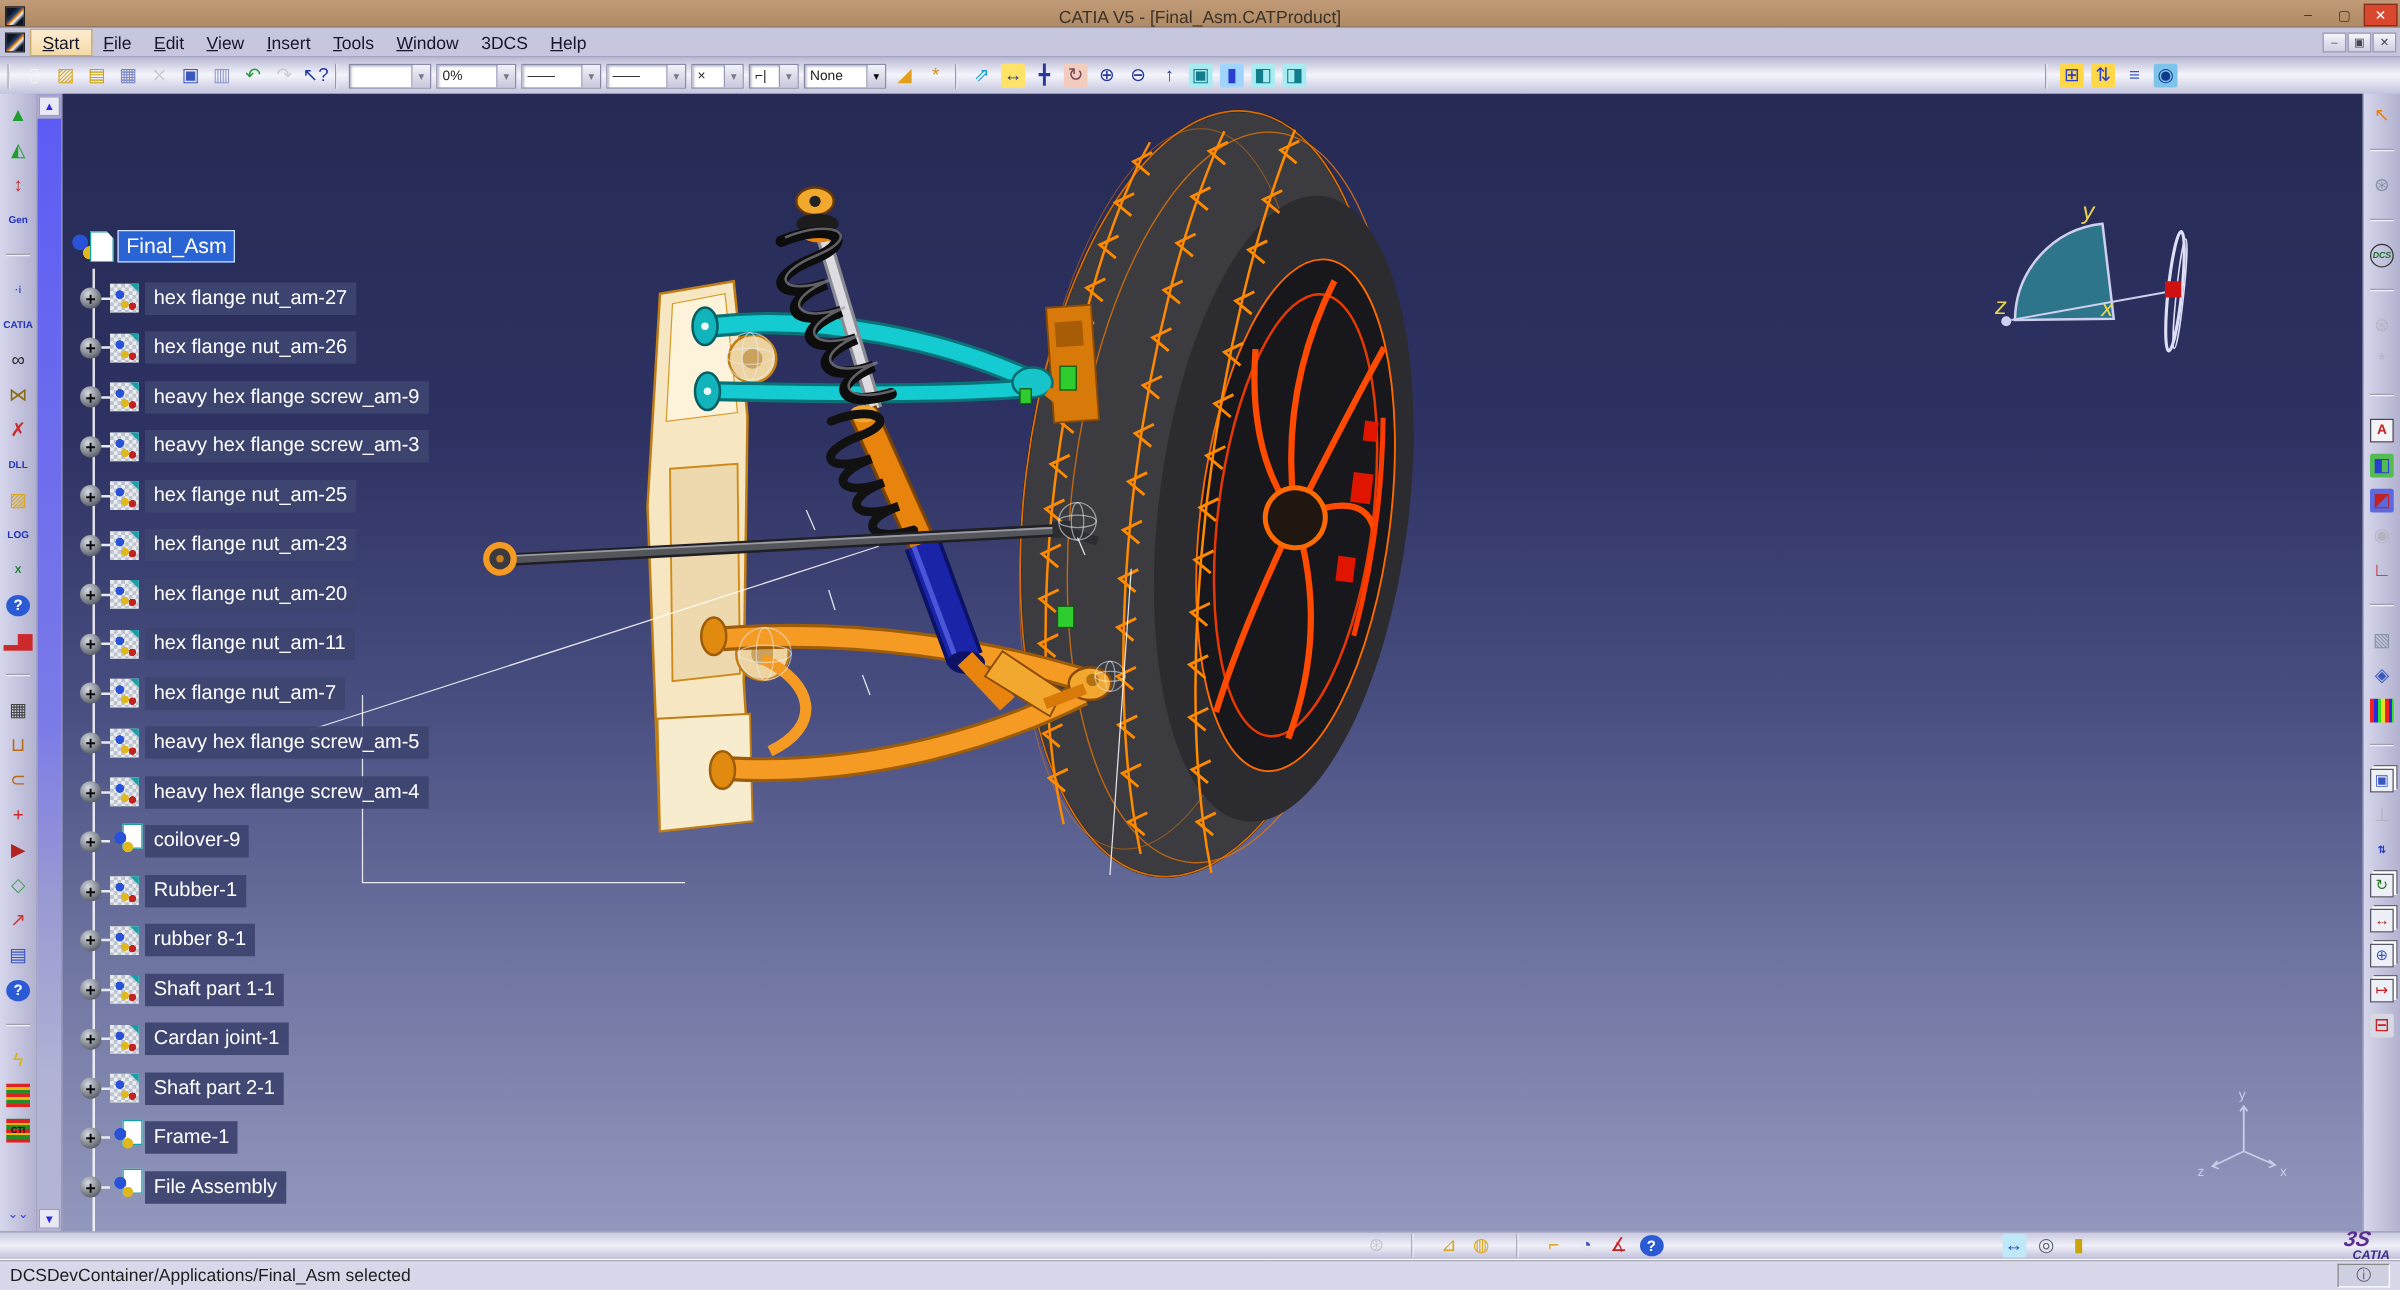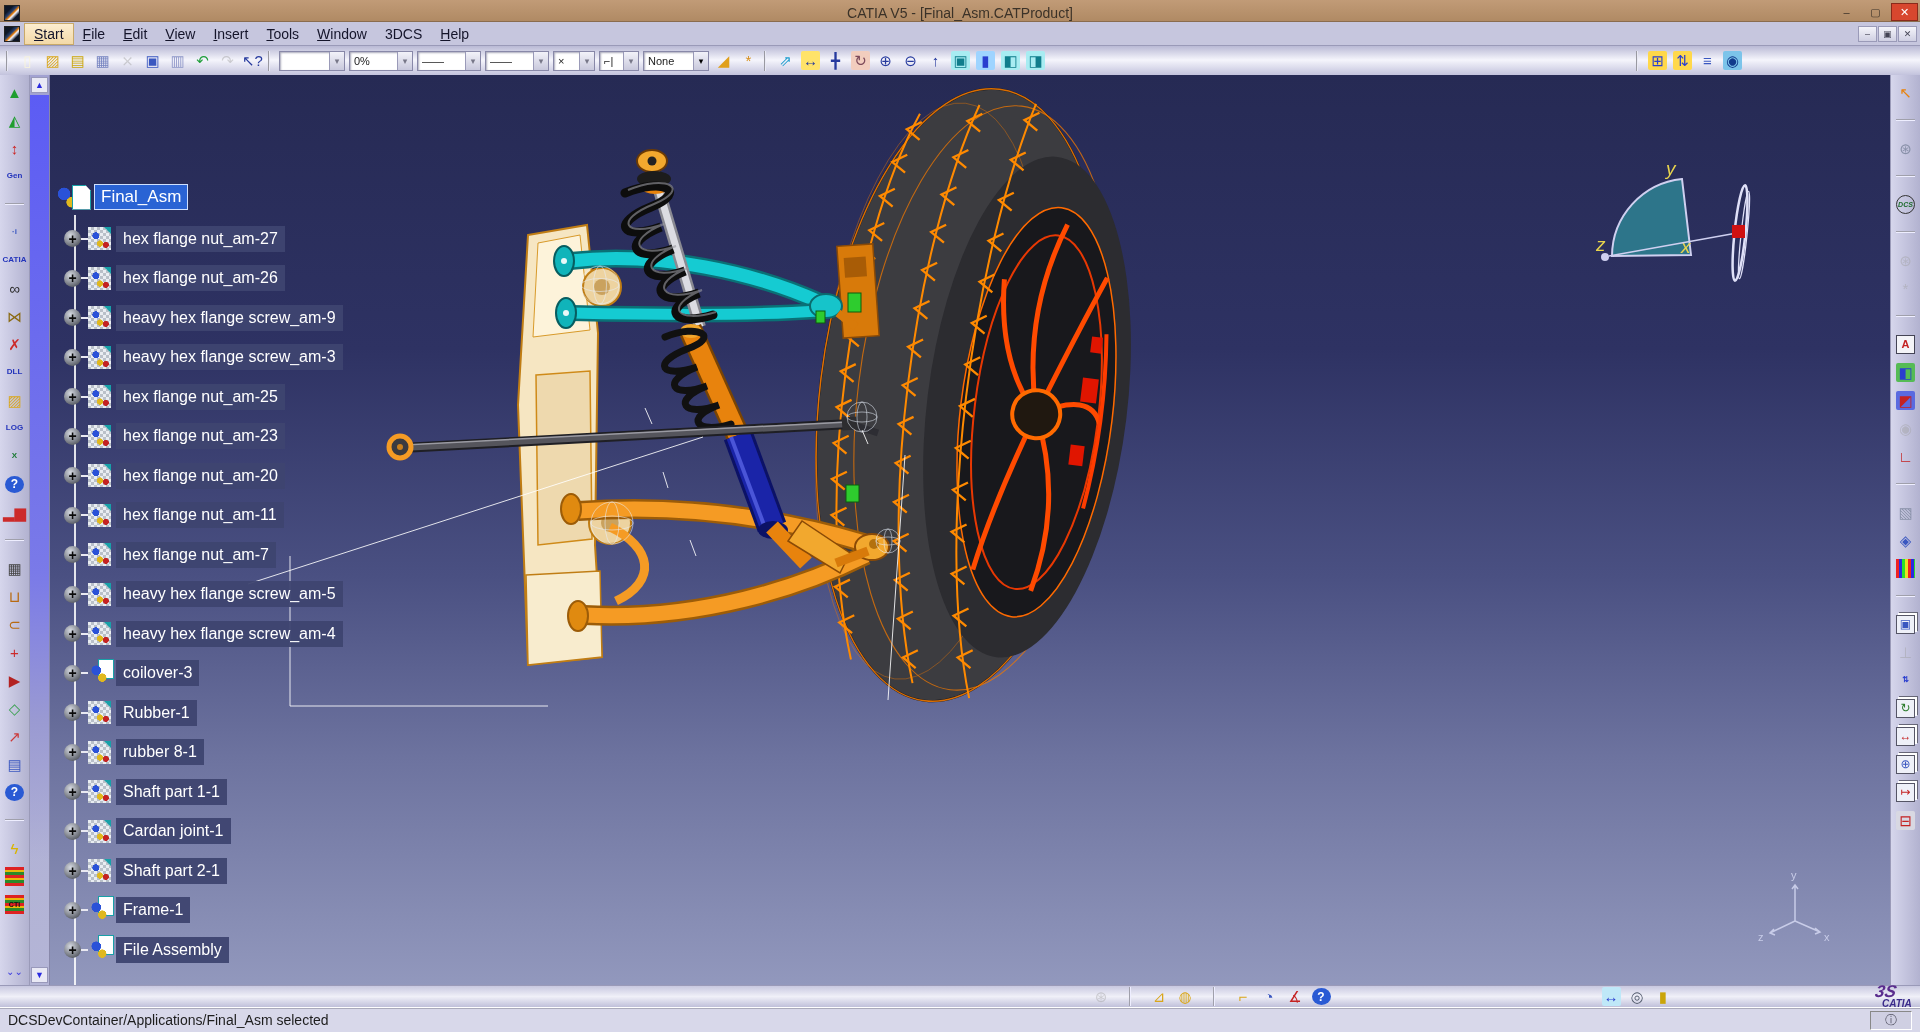--- a/index.html
+++ b/index.html
@@ -749,21 +749,21 @@
             <span class="expander">+</span>
             <span class="stub"></span>
             <span class="node-icon part"></span>
             <span class="node-label">heavy hex flange screw_am-4</span>
           </div>
 
           <div class="tree-row">
             <span class="expander">+</span>
             <span class="stub"></span>
             <span class="node-icon product"></span>
-            <span class="node-label">coilover-3</span>
+            <span class="node-label">coilover-9</span>
           </div>
 
           <div class="tree-row">
             <span class="expander">+</span>
             <span class="stub"></span>
             <span class="node-icon part"></span>
             <span class="node-label">Rubber-1</span>
           </div>
 
           <div class="tree-row">

